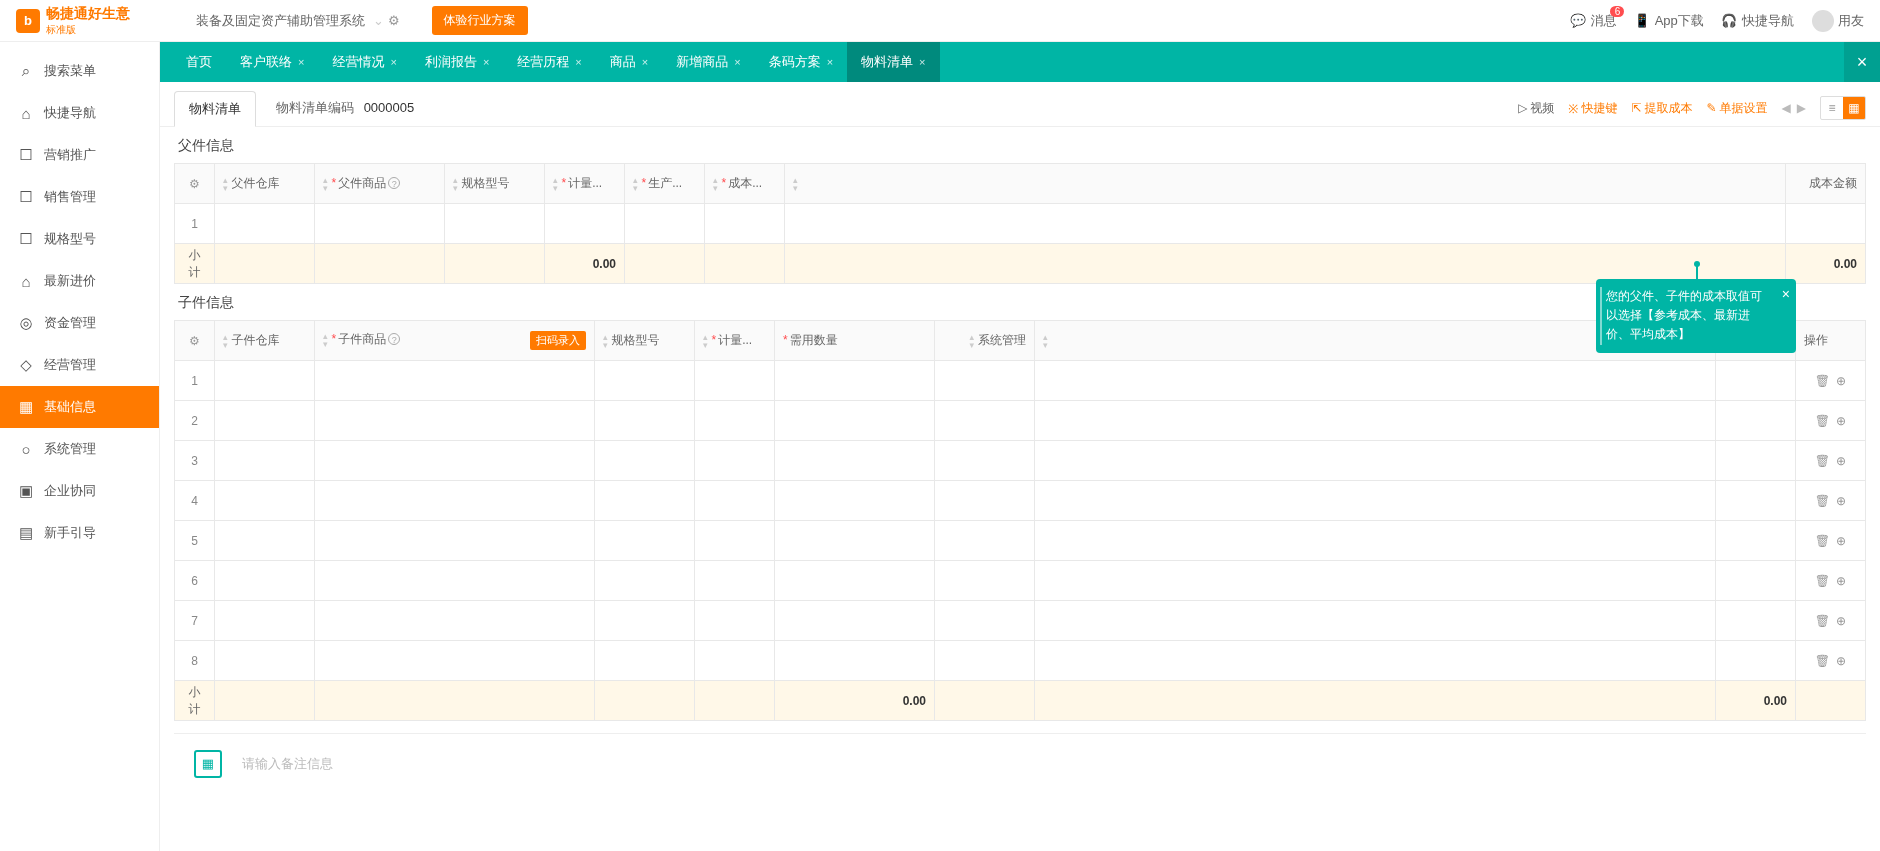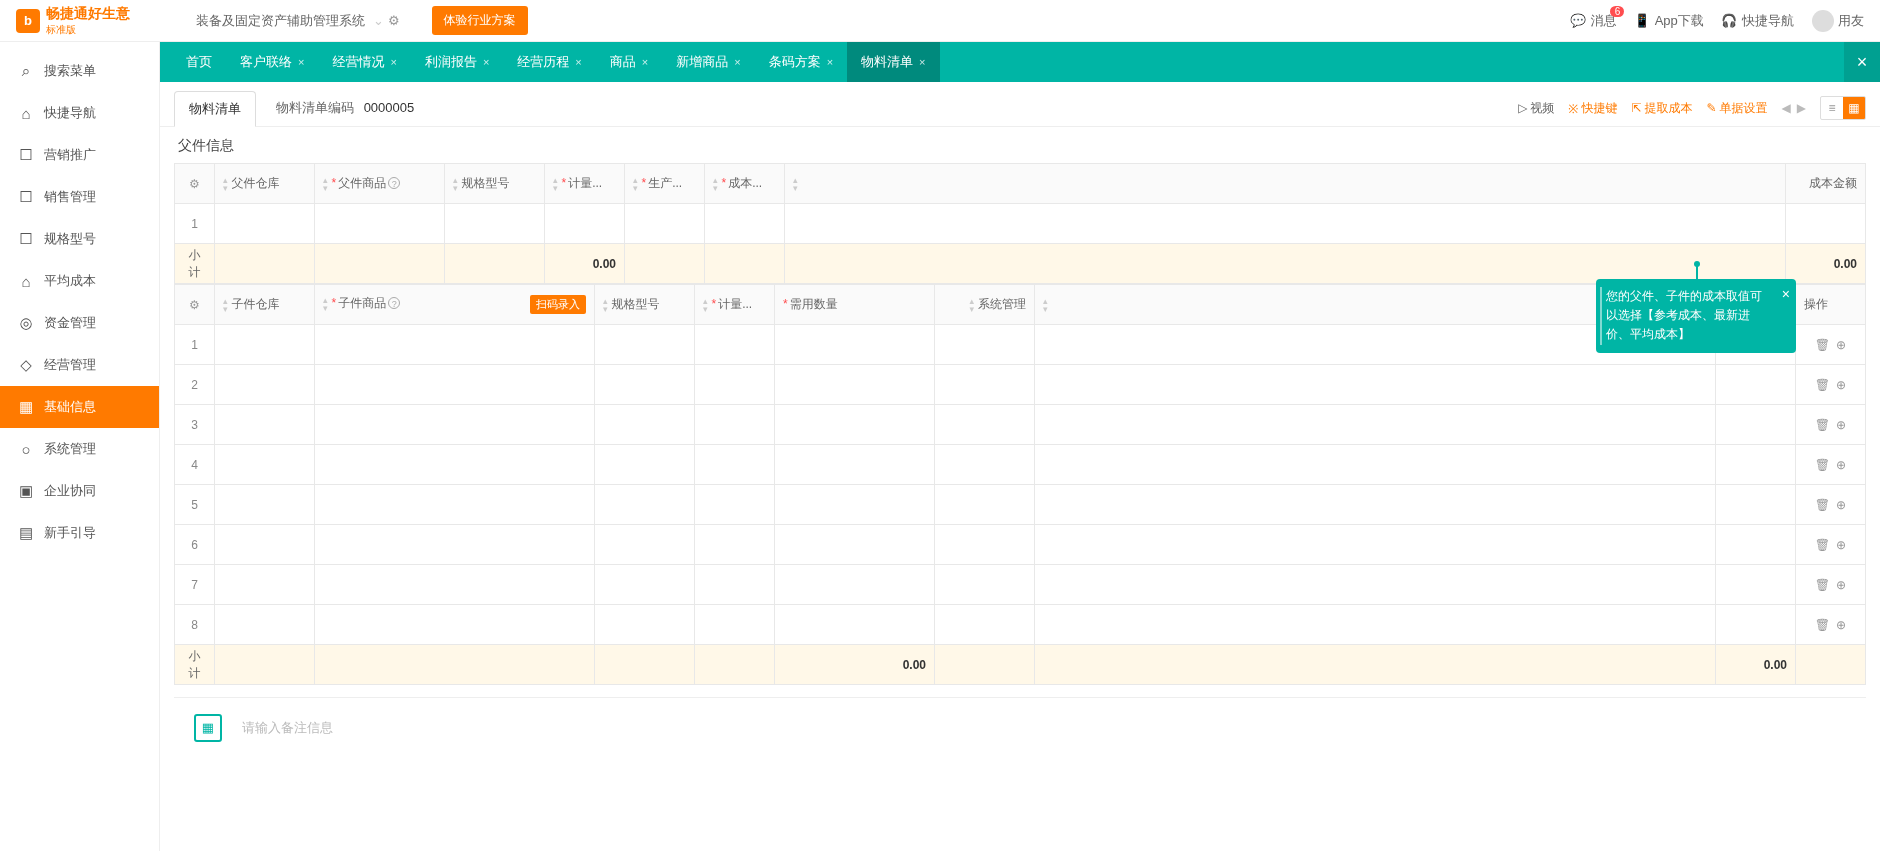--- a/index.html
+++ b/index.html
@@ -140,21 +140,21 @@
       <div class="sb-item">
         <span class="sb-icon">☐</span>
         <span>销售管理</span>
       </div>
       <div class="sb-item">
         <span class="sb-icon">☐</span>
         <span>规格型号</span>
       </div>
       <div class="sb-item">
         <span class="sb-icon">⌂</span>
-        <span>平均成本</span>
+        <span>最新进价</span>
       </div>
       <div class="sb-item">
         <span class="sb-icon">◎</span>
         <span>资金管理</span>
       </div>
       <div class="sb-item">
         <span class="sb-icon">◇</span>
         <span>经营管理</span>
       </div>
       <div class="sb-item active">
@@ -305,20 +305,21 @@
               <td></td>
             <td class="num-cell">0.00</td>
             <td></td>
               <td></td>
               <td></td>
             <td class="num-cell">0.00</td>
           </tr>
         </tfoot>
       </table>
 
+      <div class="section-title">子件信息</div>
       <table>
         <colgroup>
           <col style="width:40px">
             <col style="width:100px">
             <col style="width:280px">
             <col style="width:100px">
             <col style="width:80px">
             <col style="width:160px">
             <col style="width:100px">
             <col>

